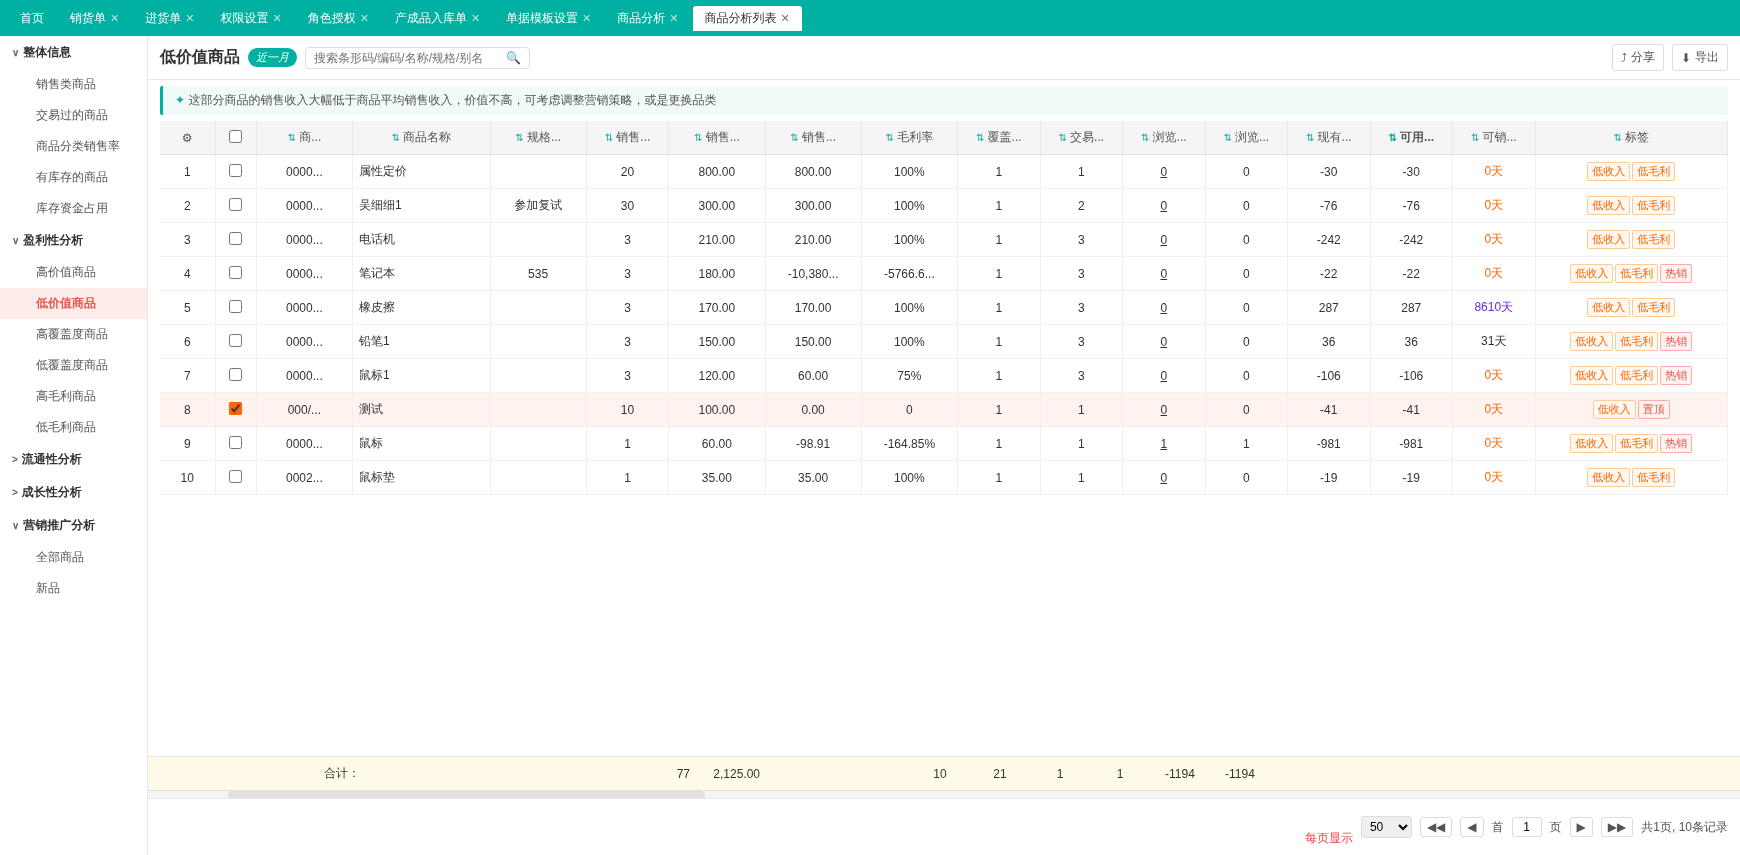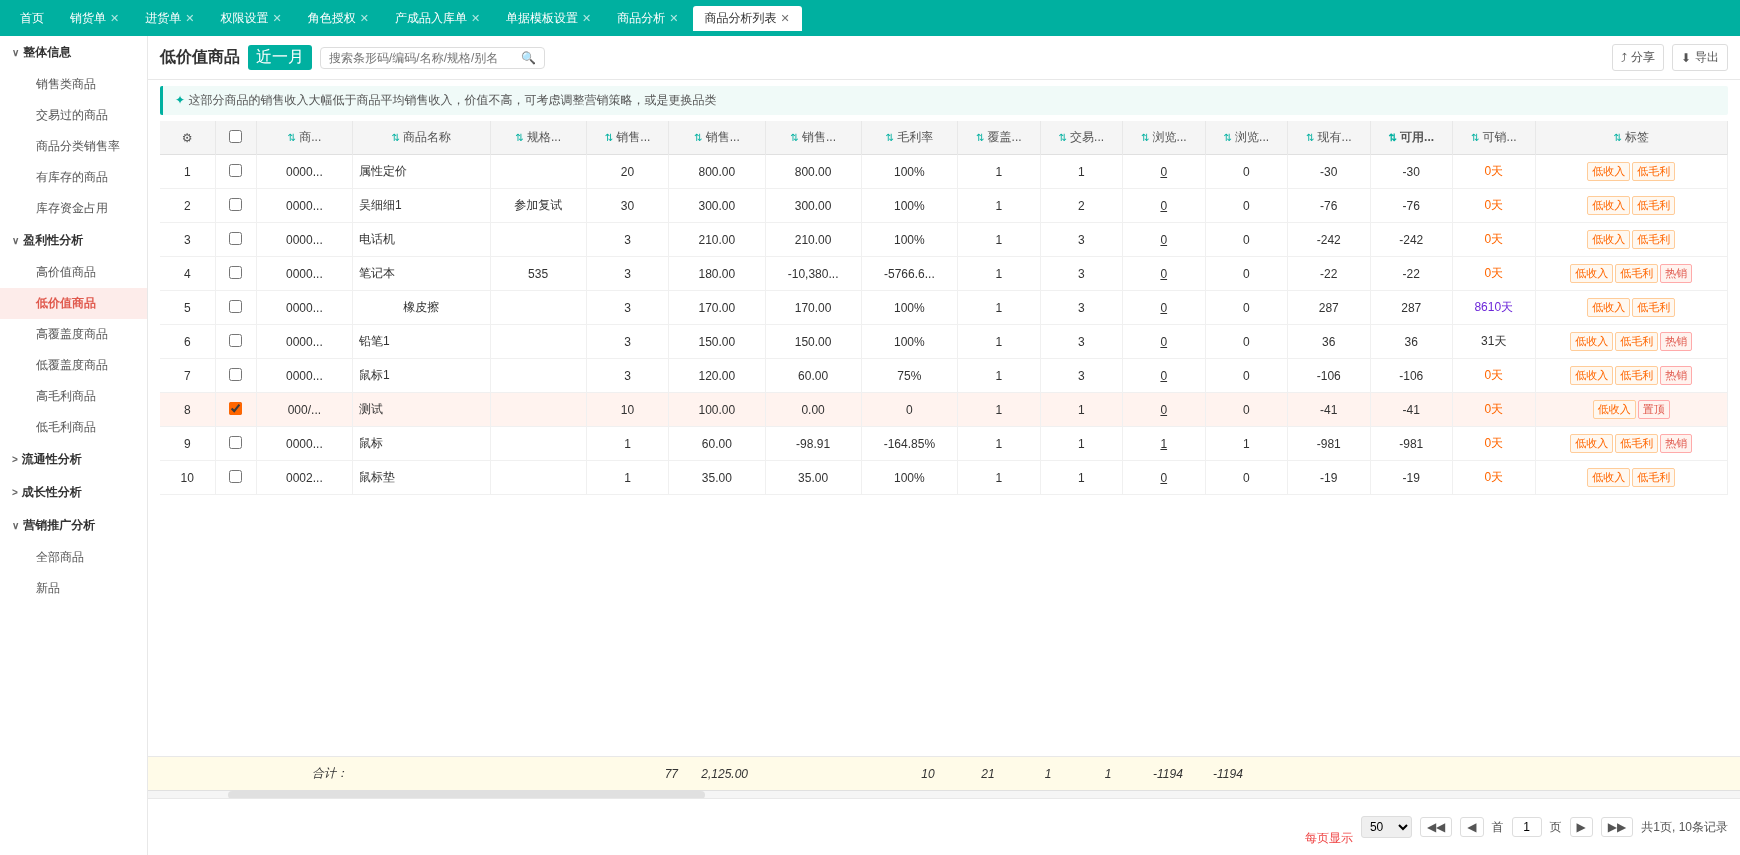--- a/index.html
+++ b/index.html
@@ -75,23 +75,24 @@
     }
     .page-title {
       font-size: 16px;
       font-weight: bold;
       color: #333;
     }
     .period-tag {
       background: #00b0a0;
       color: #fff;
       padding: 2px 8px;
-      border-radius: 3px;
-      font-size: 16px;
+      border-radius: 10px;
+      font-size: 11px;
       cursor: pointer;
+      font-style: italic;
     }
     .search-box {
       display: flex; align-items: center;
       border: 1px solid #ddd;
       border-radius: 4px;
       padding: 3px 8px;
       gap: 12px;
       min-width: 220px;
     }
     .search-box input {
@@ -156,25 +157,24 @@
     .tag-low-income { color: #ff6600; border: 1px solid #ffcc99; background: #fff8f0; }
     .tag-low-margin { color: #ff6600; border: 1px solid #ffcc99; background: #fff8f0; }
     .tag-hot { color: #e05a4e; border: 1px solid #ffaaaa; background: #fff3ef; }
     .tag-recommend { color: #e05a4e; border: 1px solid #ffaaaa; background: #fff3ef; }
     .underline-link { text-decoration: underline; color: #333; cursor: pointer; }
 
     
     .footer-bar {
       background: #fffbe8;
       border-top: 1px solid #e8e8e8;
-      padding: 8px 0;
+      padding: 8px 12px;
       display: flex;
       align-items: center;
       gap: 0;
-      font-style: italic;
     }
     .footer-bar .total-label {
       width: 220px;
       text-align: right;
       padding-right: 20px;
       font-size: 12px;
       color: #333;
     }
     .footer-bar .total-cells {
       display: flex; gap: 0; flex: 1;
@@ -436,21 +436,21 @@
       <td>0</td>
       <td>-22</td>
       <td>-22</td>
       <td style="color: #ff6600;"><span style="color:#ff6600;">0天</span></td>
       <td><span class="tag-box tag-low-income">低收入</span><span class="tag-box tag-low-margin">低毛利</span><span class="tag-box tag-hot">热销</span></td>
     </tr>
             <tr>
       <td>5</td>
       <td><input type="checkbox" style=""></td>
       <td>0000...</td>
-      <td style="text-align:center;">橡皮擦</td>
+      <td style="text-align:left;">橡皮擦</td>
       <td></td>
       <td>3</td>
       <td>170.00</td>
       <td>170.00</td>
       <td>100%</td>
       <td>1</td>
       <td>3</td>
       <td><span class="underline-link">0</span></td>
       <td>0</td>
       <td>287</td>

